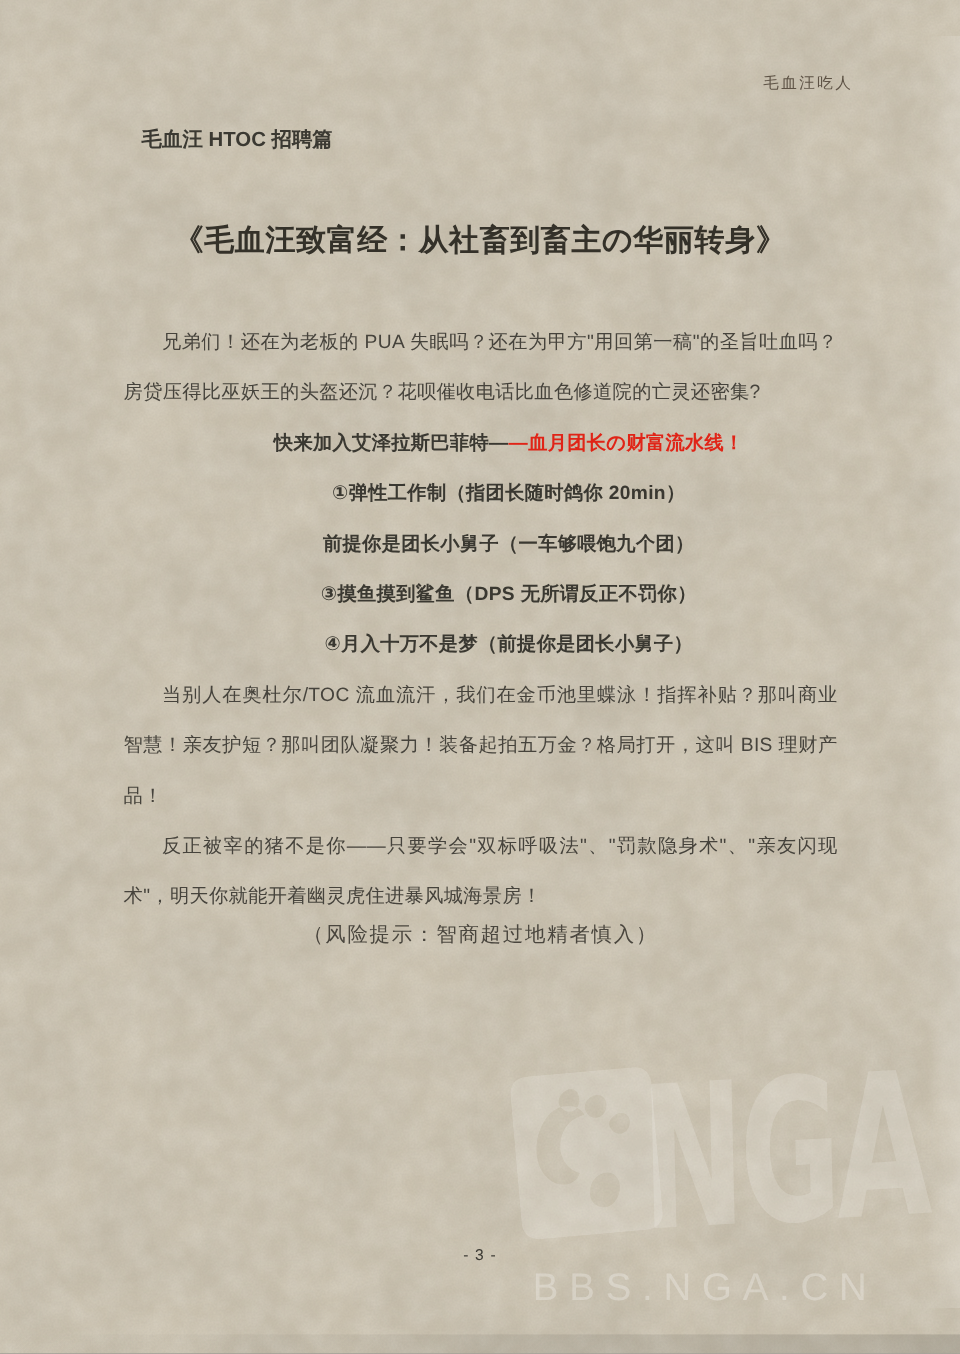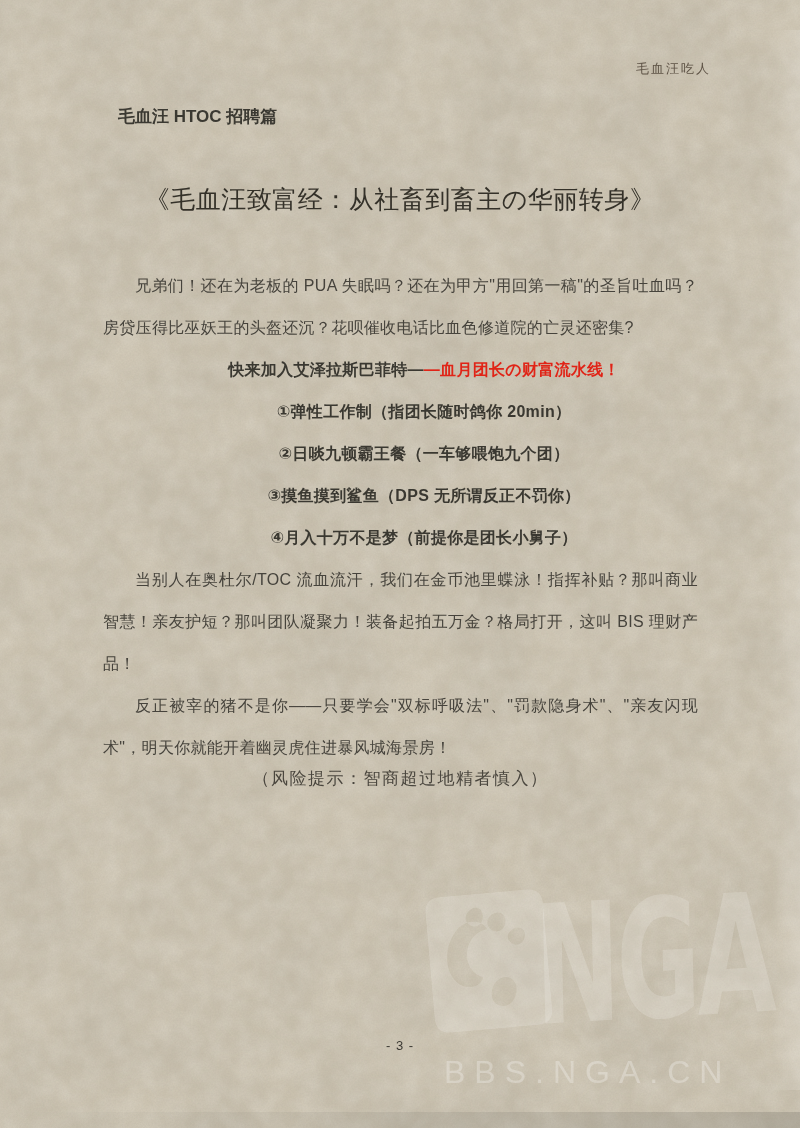--- a/index.html
+++ b/index.html
@@ -13,21 +13,21 @@
 
   .corner-note {
     top:60px; left:612px; font-size:13px; letter-spacing:2px;
     color:#5d5245; font-family:"Liberation Serif","DejaVu Serif",serif;margin-left:24px;
   }
   .doc-header {
     top:105px; left:118px; font-size:17px; font-weight:bold; color:#3b3932;
   }
   .doc-title {
     top:183px; left:0; width:800px; text-align:center;
-    font-size:25px; font-weight:normal; color:#343129; letter-spacing:0.5px;
+    font-size:25px; font-weight:bold; color:#343129; letter-spacing:0.5px;
   }
   .body-text {
     top:265px; left:103px; width:595px;
     font-size:16px; line-height:42px; color:#46433c;
     text-align:justify; letter-spacing:0.3px;
   }
   .body-text p { margin:0; }
   .para { text-indent:32px; }
   .slogan-line, .benefit { font-weight:bold; color:#3a3831; text-align:center; text-indent:47px; }
   .slogan-red { color:#e02417; }
@@ -114,21 +114,21 @@
   <div class="layer doc-header">毛血汪 HTOC 招聘篇</div>
 
   <div class="layer doc-title">《毛血汪致富经：从社畜到畜主の华丽转身》</div>
 
   <div class="layer body-text">
     <p class="para">兄弟们！还在为老板的 PUA 失眠吗？还在为甲方"用回第一稿"的圣旨吐血吗？房贷压得比巫妖王的头盔还沉？花呗催收电话比血色修道院的亡灵还密集?</p>
 
     <p class="slogan-line"><span>快来加入艾泽拉斯巴菲特—</span><span class="slogan-red">—血月团长の财富流水线！</span></p>
 
     <p class="benefit">①弹性工作制（指团长随时鸽你 20min）</p>
-    <p class="benefit">②日啖九顿霸王餐（一车够喂饱九个团）</p>
+    <p class="benefit">前提你是团长小舅子（一车够喂饱九个团）</p>
     <p class="benefit">③摸鱼摸到鲨鱼（DPS 无所谓反正不罚你）</p>
     <p class="benefit">④月入十万不是梦（前提你是团长小舅子）</p>
 
     <p class="para">当别人在奥杜尔/TOC 流血流汗，我们在金币池里蝶泳！指挥补贴？那叫商业智慧！亲友护短？那叫团队凝聚力！装备起拍五万金？格局打开，这叫 BIS 理财产品！</p>
 
     <p class="para">反正被宰的猪不是你——只要学会"双标呼吸法"、"罚款隐身术"、"亲友闪现术"，明天你就能开着幽灵虎住进暴风城海景房！</p>
 
     <p class="risk-note">（风险提示：智商超过地精者慎入）</p>
   </div>
 

